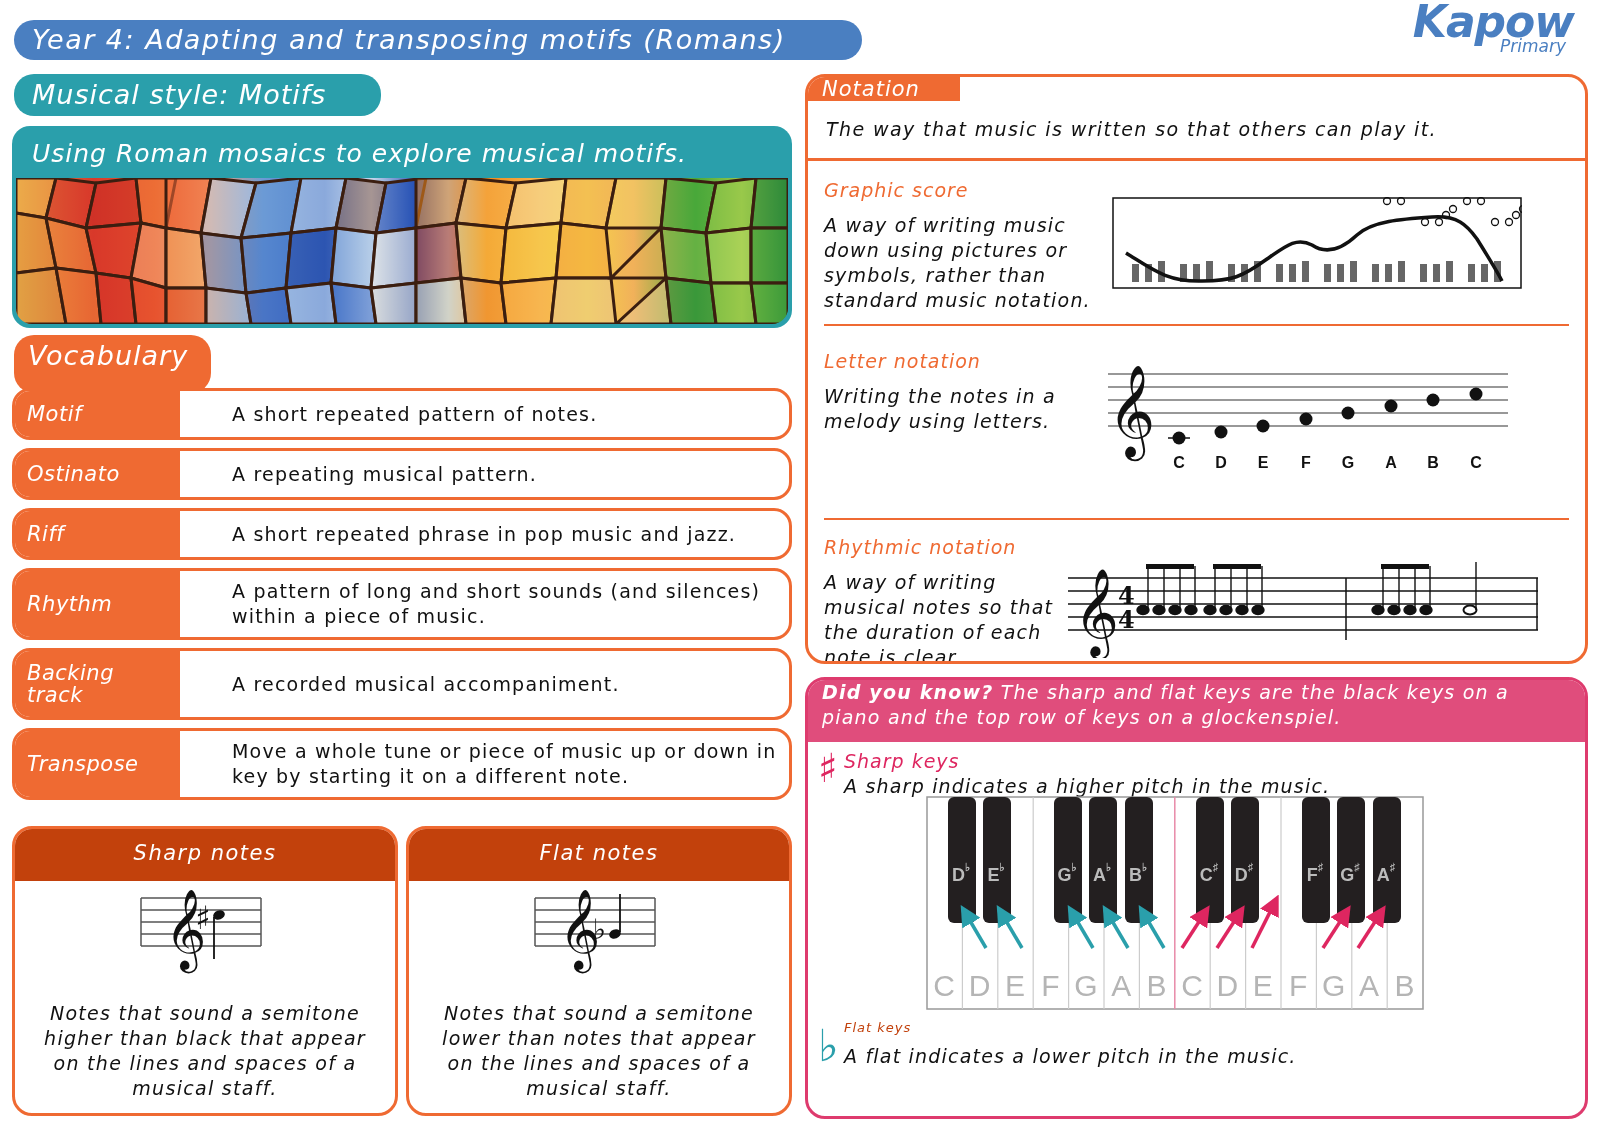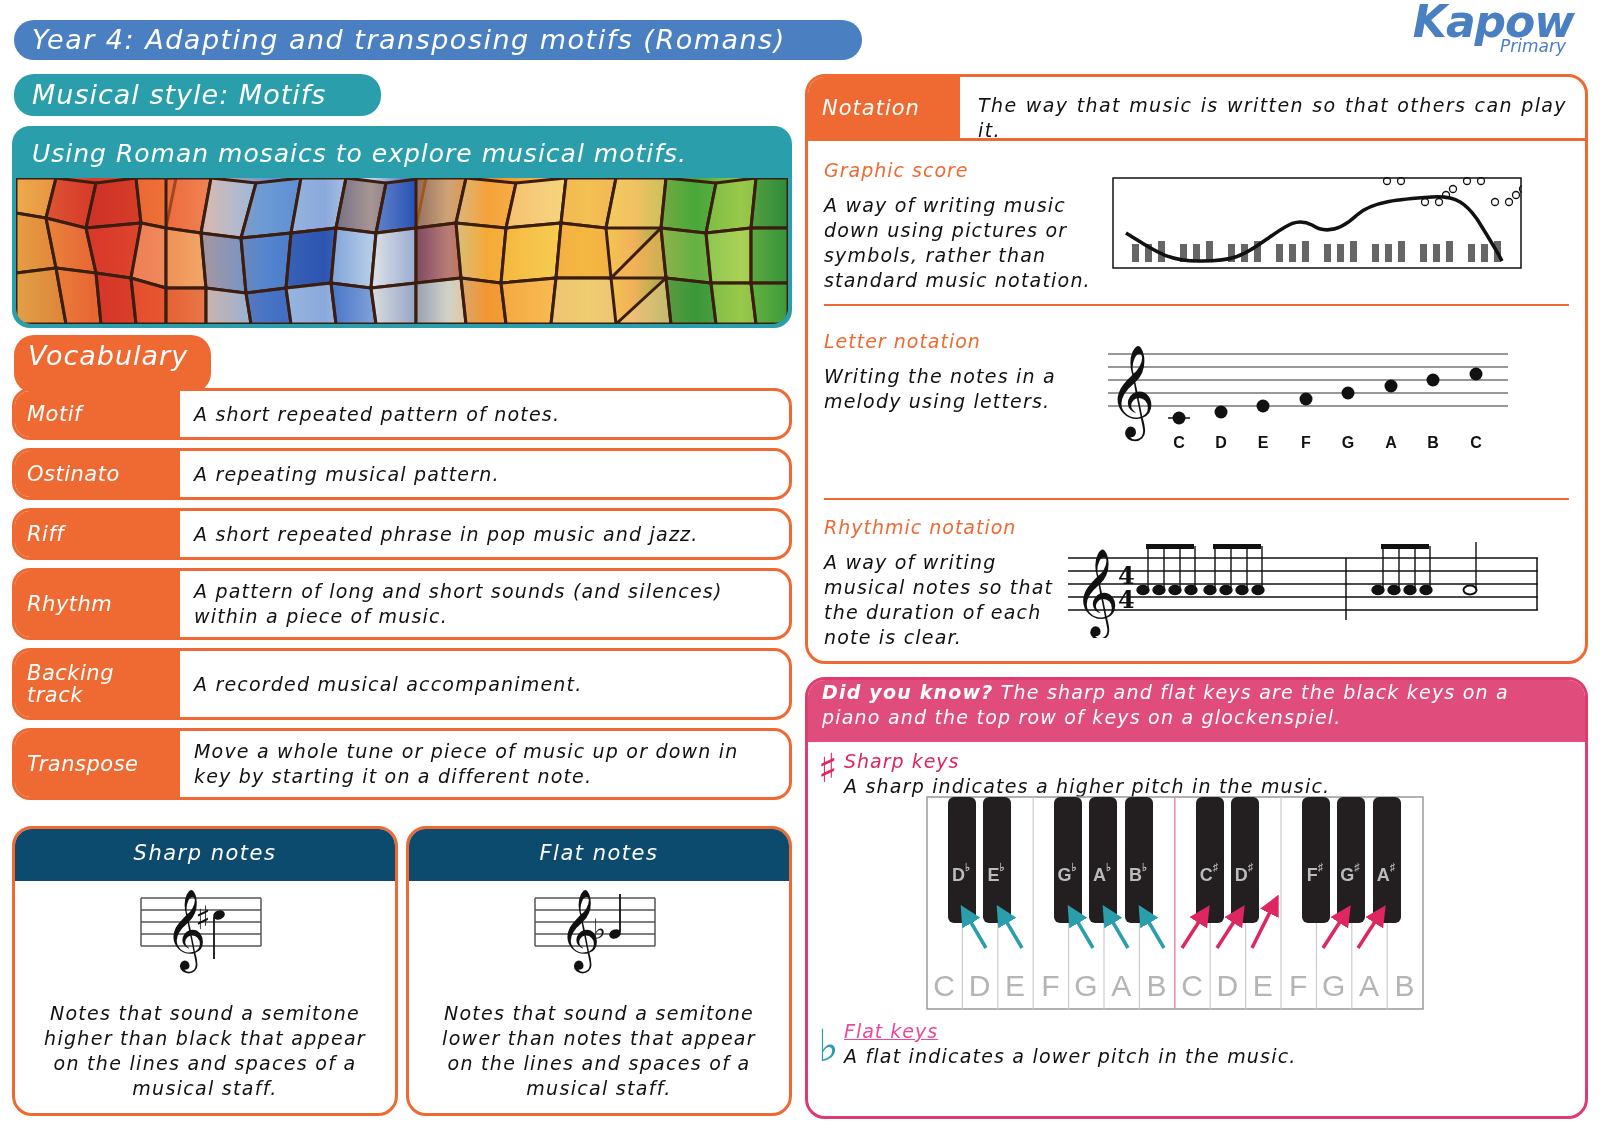--- a/index.html
+++ b/index.html
@@ -47,51 +47,51 @@
   }
   .vocab-row {
     left: 12px; width: 780px; border: 3px solid #ef6a32; border-radius: 18px; overflow: hidden; display: flex;
     background: #fff;
   }
   .vocab-term {
     width: 165px; background: #ef6a32; color: #fff; font-size: 21px; padding: 0 12px;
     display: flex; align-items: center; font-style: italic; letter-spacing: 0.5px; line-height: 22px;
   }
   .vocab-def {
-    flex: 1; padding: 0 14px; font-size: 19px; display: flex; align-items: center;
-    font-style: italic; letter-spacing: 1.2px; line-height: 25px;
+    flex: 1; padding: 0 8px; font-size: 19px; display: flex; align-items: center;
+    letter-spacing: 1.2px; line-height: 25px; margin-left: 44px;
   }
 
   
   .note-card {
     top: 826px; width: 386px; height: 290px; border: 3px solid #ef6a32; border-radius: 20px; overflow: hidden; background:#fff;
   }
-  .note-card-head { background: #0c4a6e; color: #fff; text-align: center; font-size: 21px; height: 52px; line-height: 48px; font-style: italic; letter-spacing: 1.5px; }
+  .note-card-head { background: #c2410c; color: #fff; text-align: center; font-size: 21px; height: 52px; line-height: 48px; font-style: italic; letter-spacing: 1.5px; }
   .note-card-staff { height: 120px; position: relative; }
   .note-card-text { text-align: center; font-size: 19px; padding: 0 18px; line-height: 25px; font-style: italic; letter-spacing: 1.3px; }
 
   
   .notation-panel {
     left: 805px; top: 74px; width: 783px; height: 590px; border: 3px solid #ef6a32; border-radius: 20px; overflow: hidden; background:#fff;
   }
-  .notation-head { display: flex; height: 64px; border-bottom: 3px solid #ef6a32; }
+  .notation-head { display: flex; height: 84px; border-bottom: 3px solid #ef6a32; flex-direction: column; }
   .notation-term { width: 152px; background: #ef6a32; color: #fff; font-size: 21px; display: flex; align-items: center; padding-left: 14px; font-style: italic; letter-spacing: 1px; }
   .notation-def { flex: 1; padding: 16px 18px; font-size: 19px; line-height: 25px; font-style: italic; letter-spacing: 1.4px; text-align: justify; }
   .section-title { color: #ef6a32; font-size: 19px; font-style: italic; letter-spacing: 1px; }
   .section-text { font-size: 19px; line-height: 25px; font-style: italic; letter-spacing: 1.2px; }
   .divider { height: 2px; background: #ef6a32; }
 
   
   .dyk-panel {
     left: 805px; top: 677px; width: 783px; height: 442px; border: 3px solid #de3b6e; border-radius: 20px; overflow: hidden; background: #fff;
   }
   .dyk-head { background: #e04d7c; color: #fff; font-size: 19px; padding: 0 14px; height: 62px; line-height: 25px; font-style: italic; letter-spacing: 1.2px; }
   .dyk-head b { font-weight: bold; }
   .sharp-title { color: #de2660; font-size: 19px; font-style: italic; letter-spacing: 1px; }
-  .flat-title { color: #ec4899; font-size: 19px; font-style: italic; letter-spacing: 1px; text-decoration: underline; }
+  .flat-title { color: #c2410c; font-size: 13px; font-style: italic; letter-spacing: 1px; }
   .key-desc { font-size: 19px; font-style: italic; letter-spacing: 1.2px; }
 </style>
 </head>
 <body>
 
 <div class="abs title-pill">Year 4: Adapting and transposing motifs (Romans)</div>
 <div class="abs style-pill">Musical style: Motifs</div>
 <div class="abs logo">
   <div class="kapow">Kapow</div>
   <div class="primary">Primary</div>

